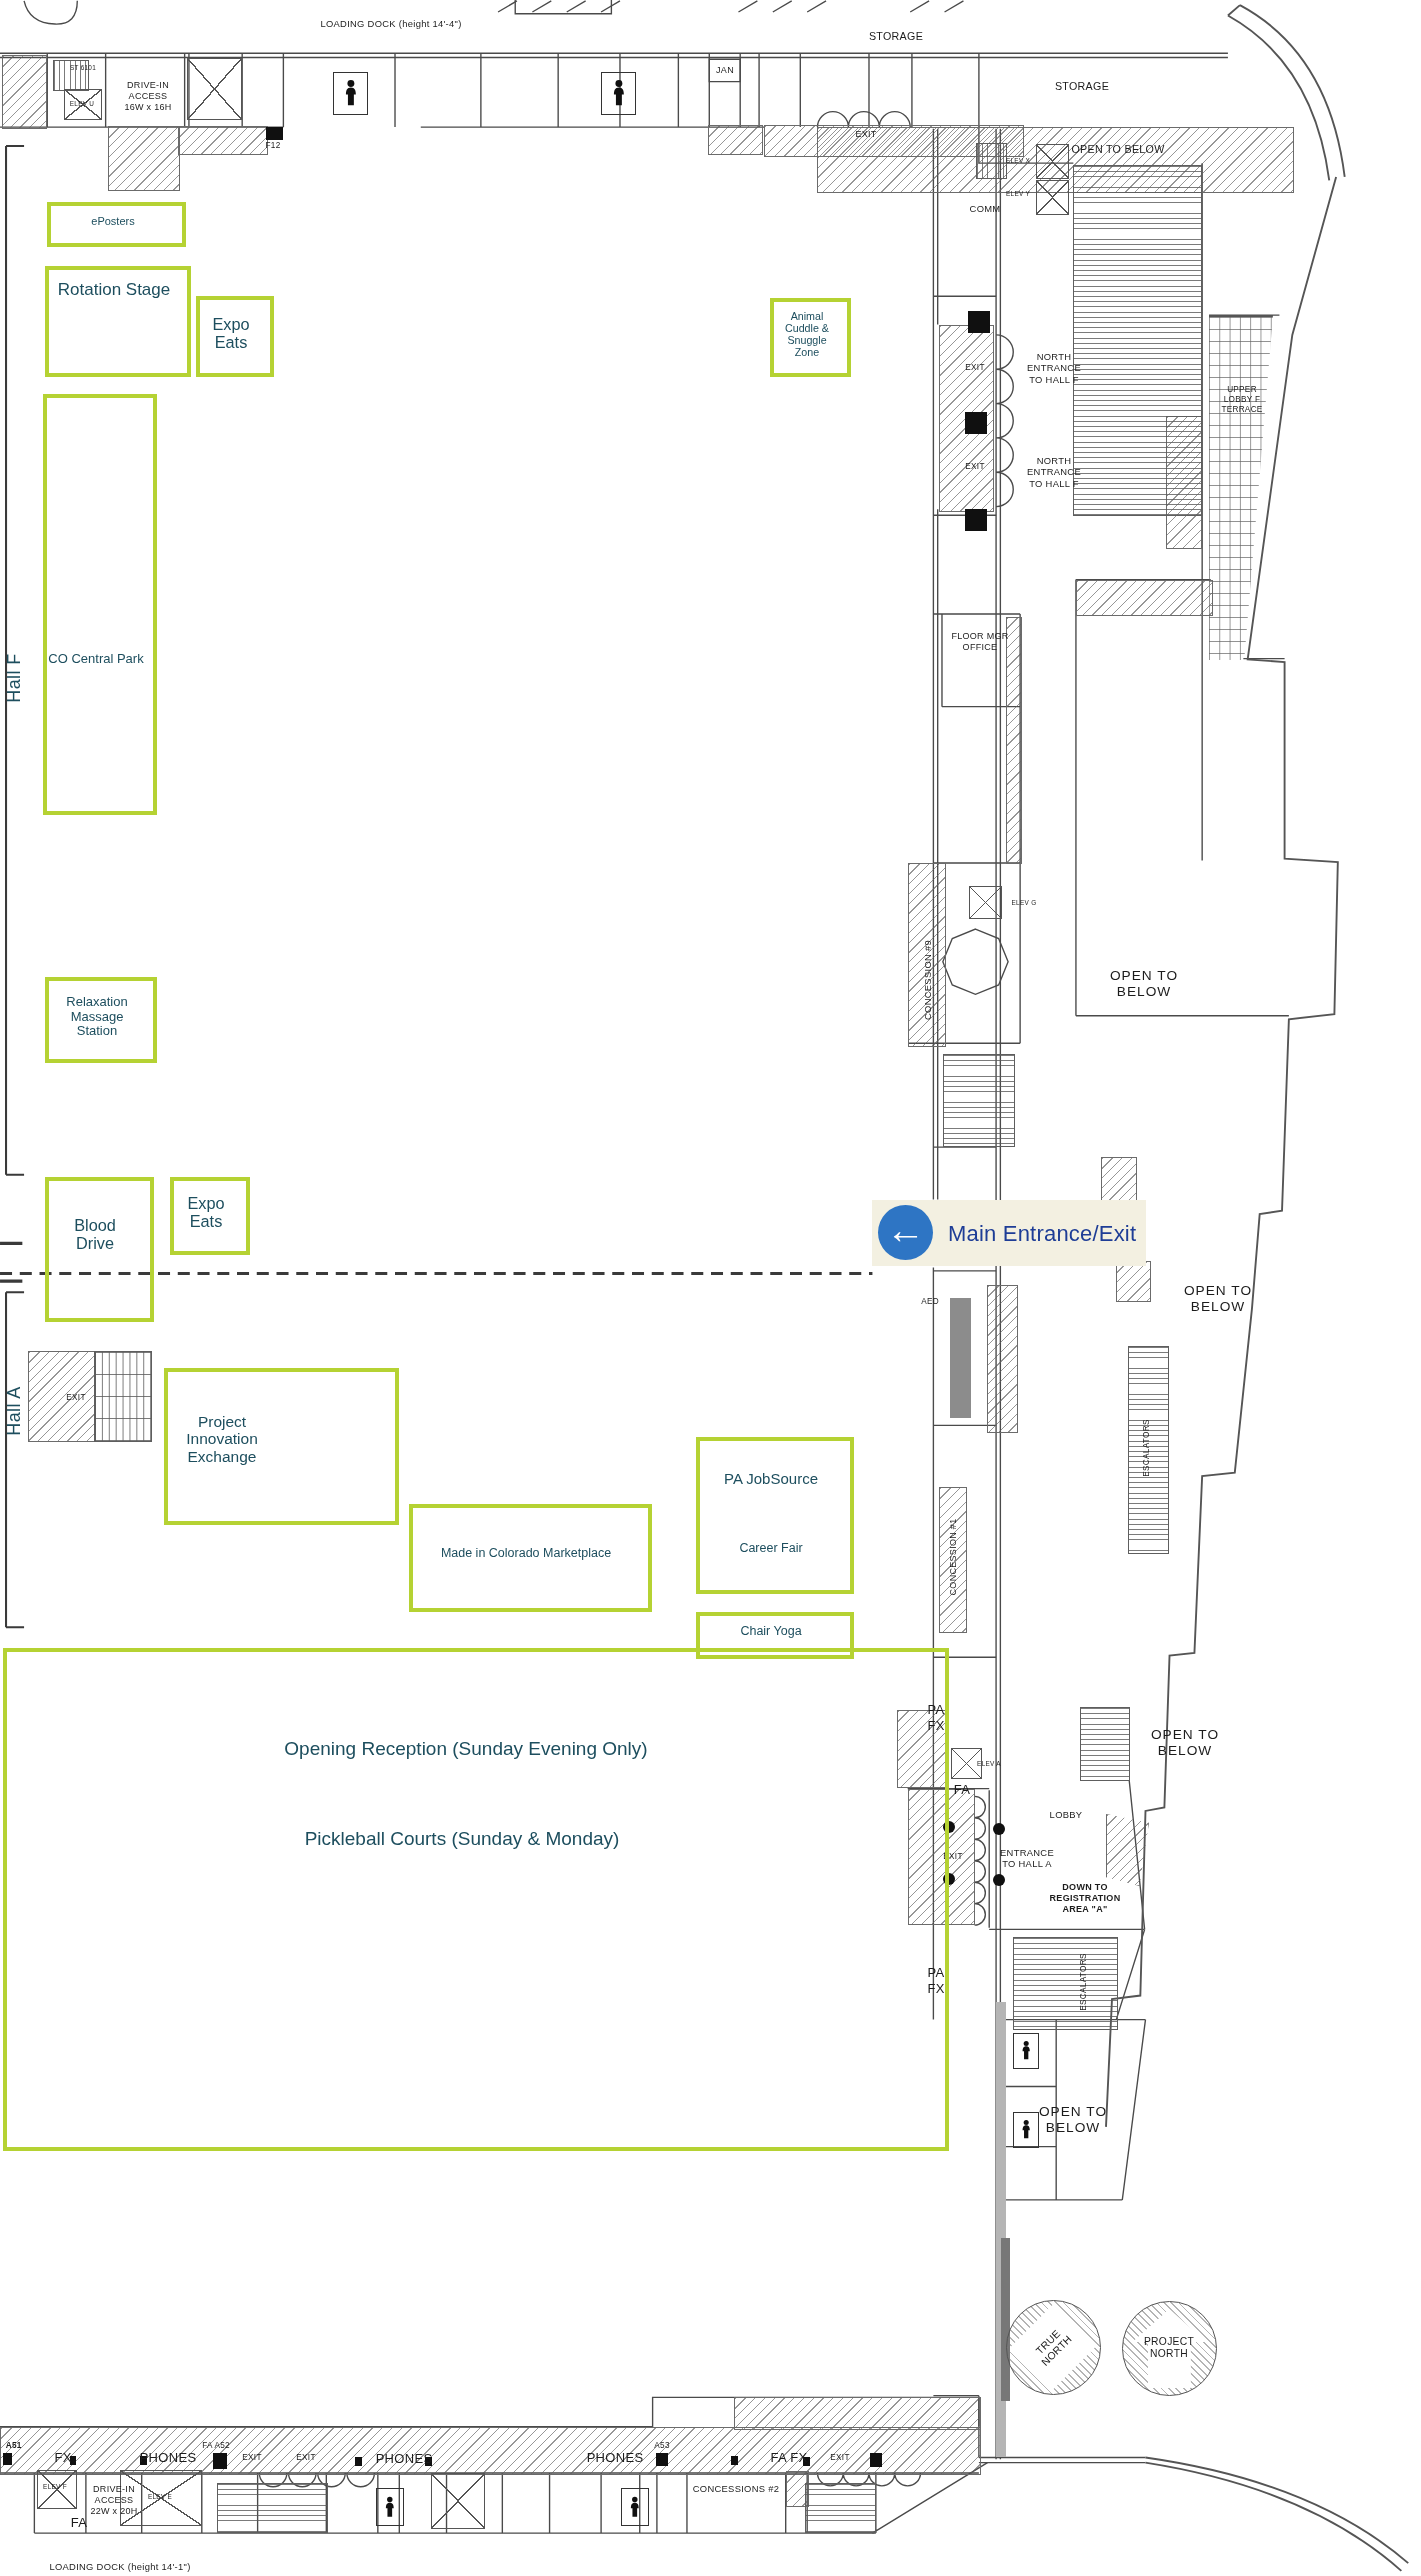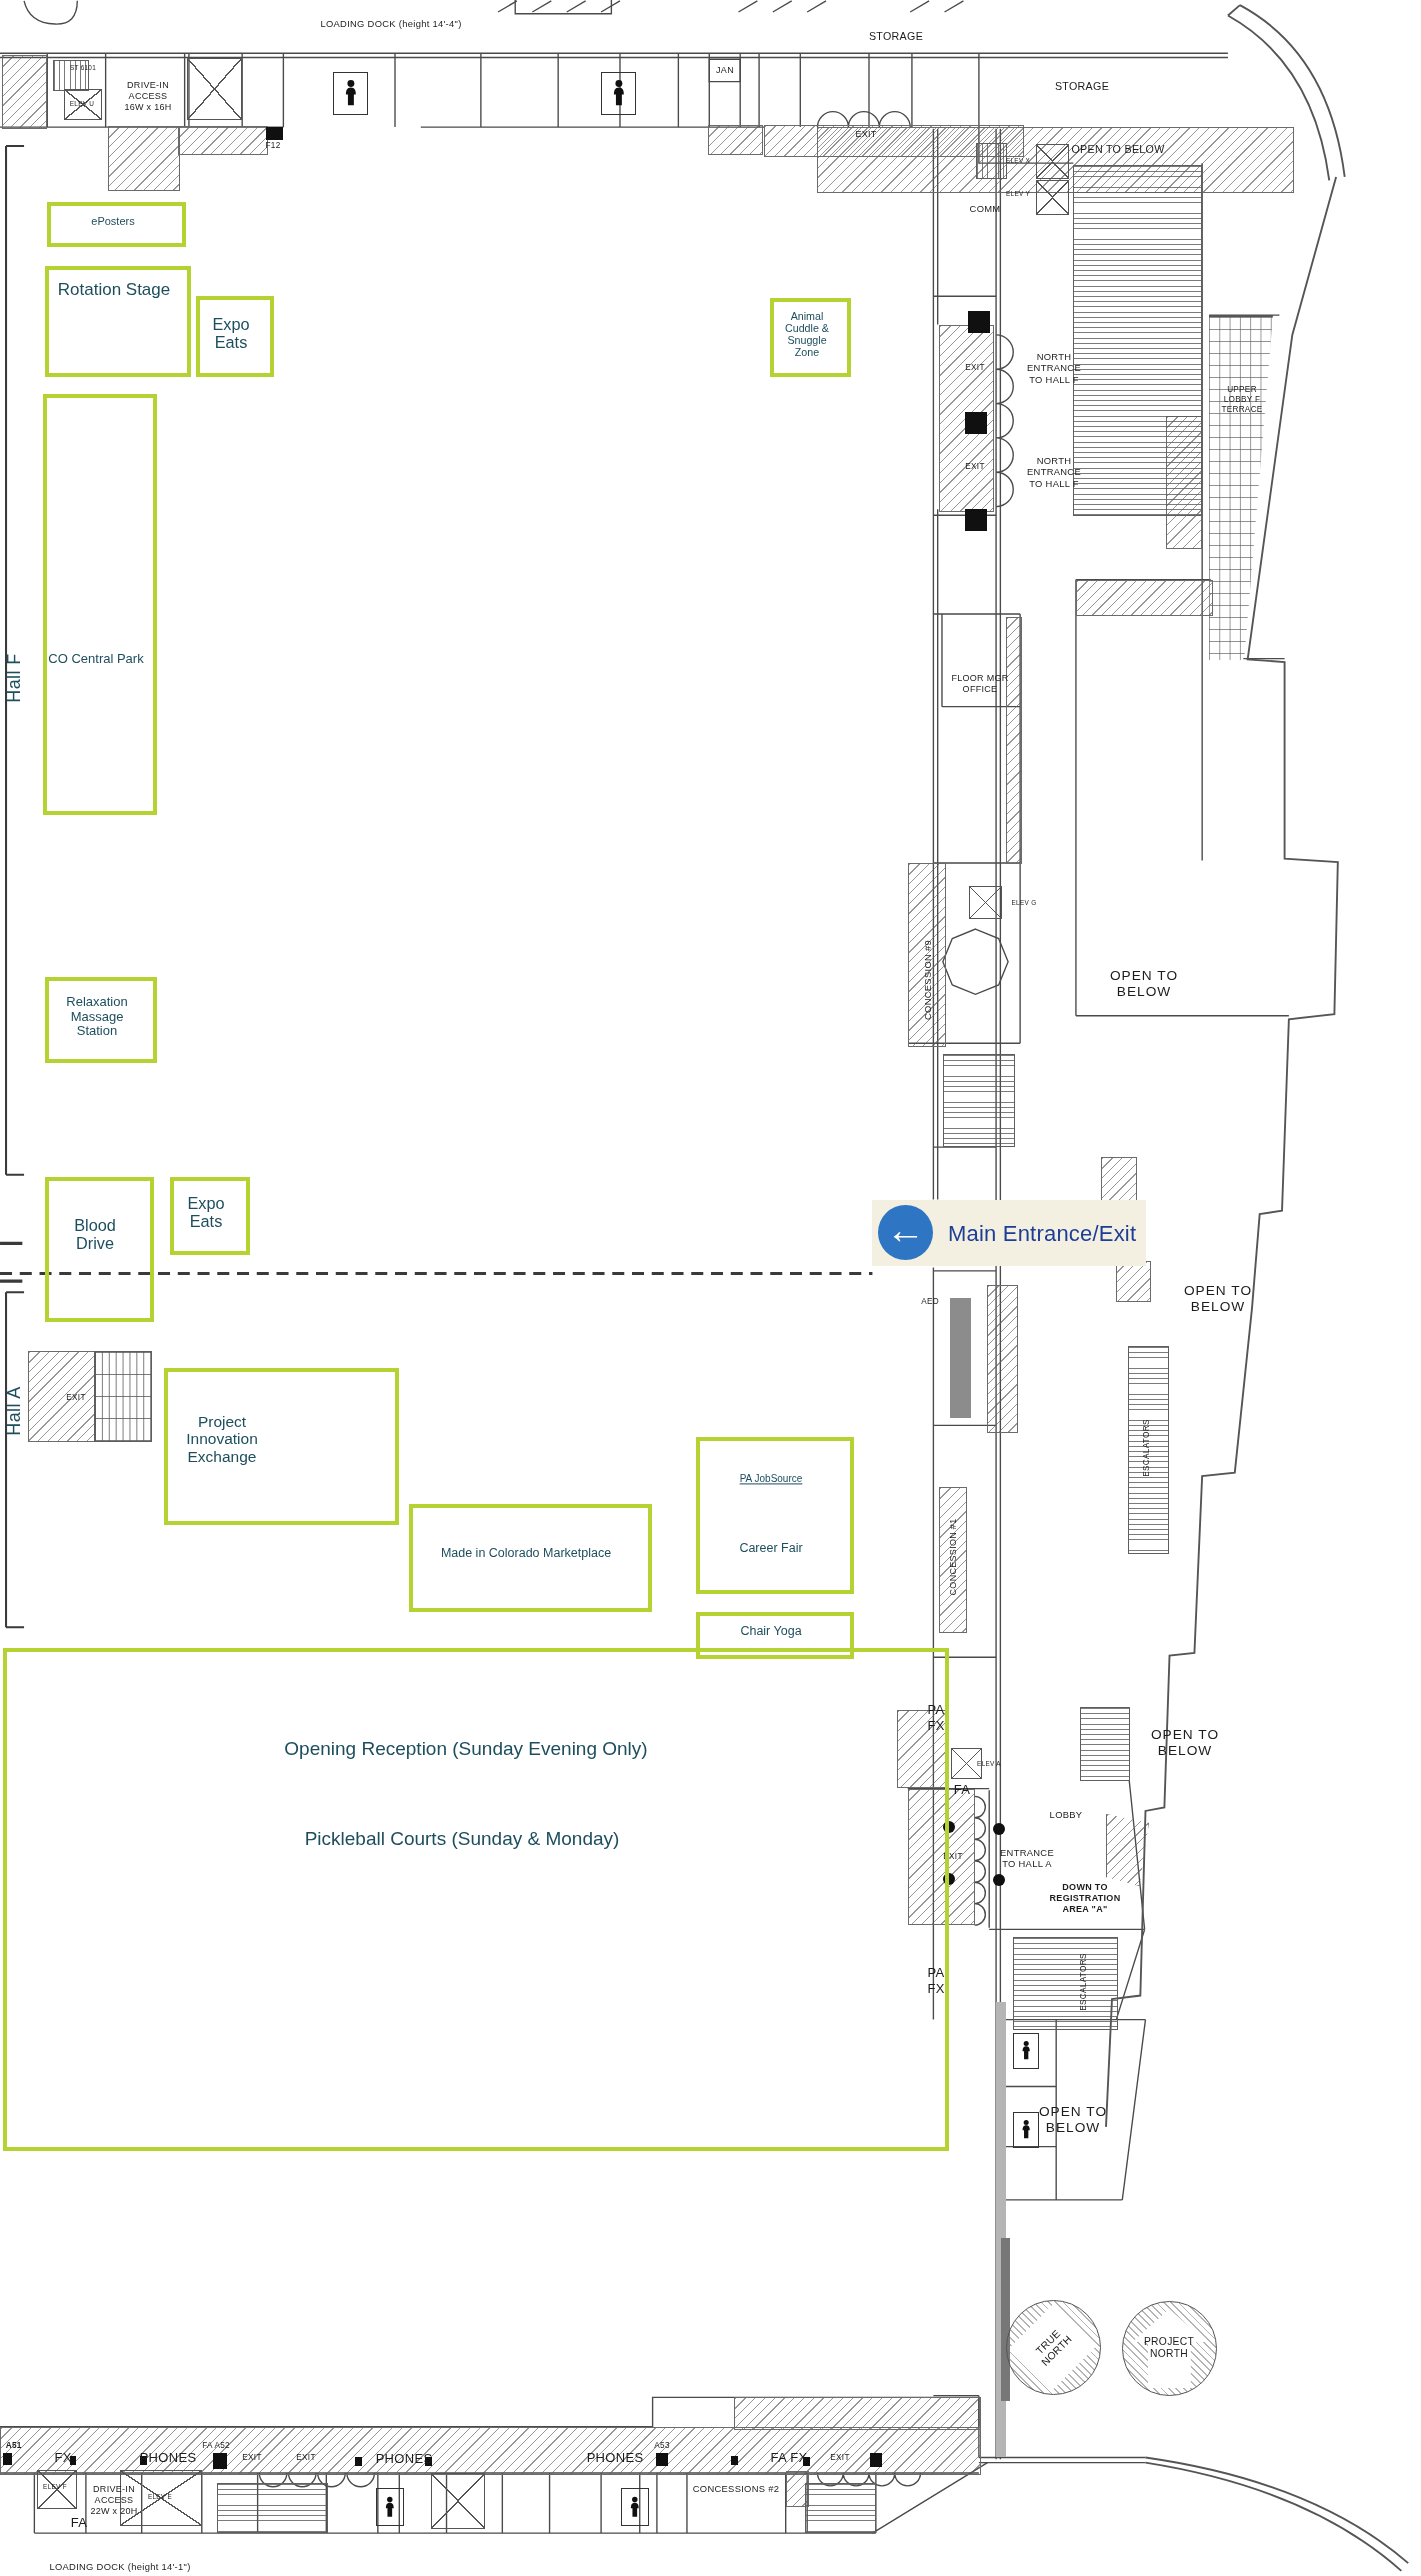--- a/index.html
+++ b/index.html
@@ -244,21 +244,21 @@
   <div class="lbl" style="left:1054px;top:368px;">NORTH
 ENTRANCE
 TO HALL F</div>
   <div class="lbl f9" style="left:975px;top:467px;">EXIT</div>
   <div class="lbl" style="left:1054px;top:472px;">NORTH
 ENTRANCE
 TO HALL F</div>
   <div class="lbl f9" style="left:1242px;top:400px;">UPPER
 LOBBY F
 TERRACE</div>
-  <div class="lbl f10" style="left:980px;top:642px;margin-top:42px;">FLOOR MGR
+  <div class="lbl f10" style="left:980px;top:642px;">FLOOR MGR
 OFFICE</div>
   <div class="lbl f16" style="left:1144px;top:984px;">OPEN TO
 BELOW</div>
   <div class="lbl vert" style="left:928px;top:980px;">CONCESSION #9</div>
   <div class="lbl f7" style="left:1024px;top:903px;">ELEV G</div>
   <div class="lbl f16" style="left:1218px;top:1299px;">OPEN TO
 BELOW</div>
   <div class="lbl f9" style="left:930px;top:1302px;">AED</div>
   <div class="lbl f9 vert" style="left:1147px;top:1448px;">ESCALATORS</div>
   <div class="lbl f10 vert" style="left:953px;top:1557px;">CONCESSION #1</div>
@@ -338,21 +338,21 @@
 
   <div class="gbox" style="left:164px;top:1368px;width:227px;height:149px;"></div>
   <div class="gtext" style="left:222px;top:1439px;font-size:15.5px;">Project
 Innovation
 Exchange</div>
 
   <div class="gbox" style="left:409px;top:1504px;width:235px;height:100px;"></div>
   <div class="gtext" style="left:526px;top:1553px;font-size:12.5px;">Made in Colorado Marketplace</div>
 
   <div class="gbox" style="left:696px;top:1437px;width:150px;height:149px;"></div>
-  <div class="gtext" style="left:771px;top:1479px;font-size:10px;text-decoration:underline;">PA JobSource</div>
+  <div class="gtext" style="left:771px;top:1479px;font-size:15px;">PA JobSource</div>
   <div class="gtext" style="left:771px;top:1548px;font-size:12.5px;">Career Fair</div>
 
   <div class="gbox" style="left:696px;top:1612px;width:150px;height:39px;"></div>
   <div class="gtext" style="left:771px;top:1631px;font-size:12.5px;">Chair Yoga</div>
 
   <div class="gbox" style="left:3.4px;top:1648px;width:938px;height:495px;"></div>
   <div class="gtext" style="left:466px;top:1749px;font-size:19px;">Opening Reception (Sunday Evening Only)</div>
   <div class="gtext" style="left:462px;top:1839px;font-size:19px;">Pickleball Courts (Sunday &amp; Monday)</div>
 
   <div class="banner" style="left:872px;top:1200px;width:274px;height:66px;">

